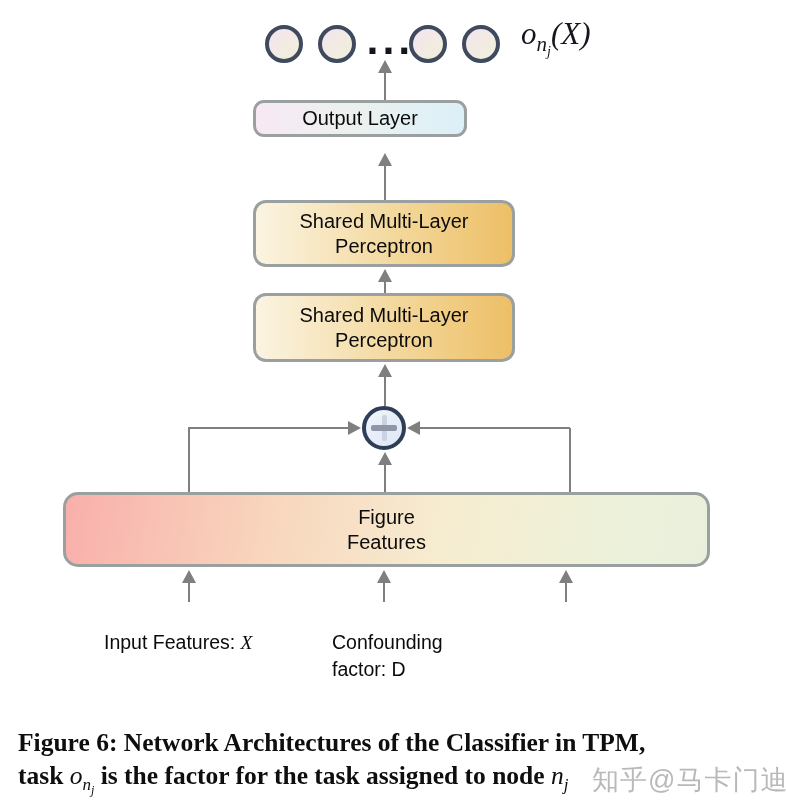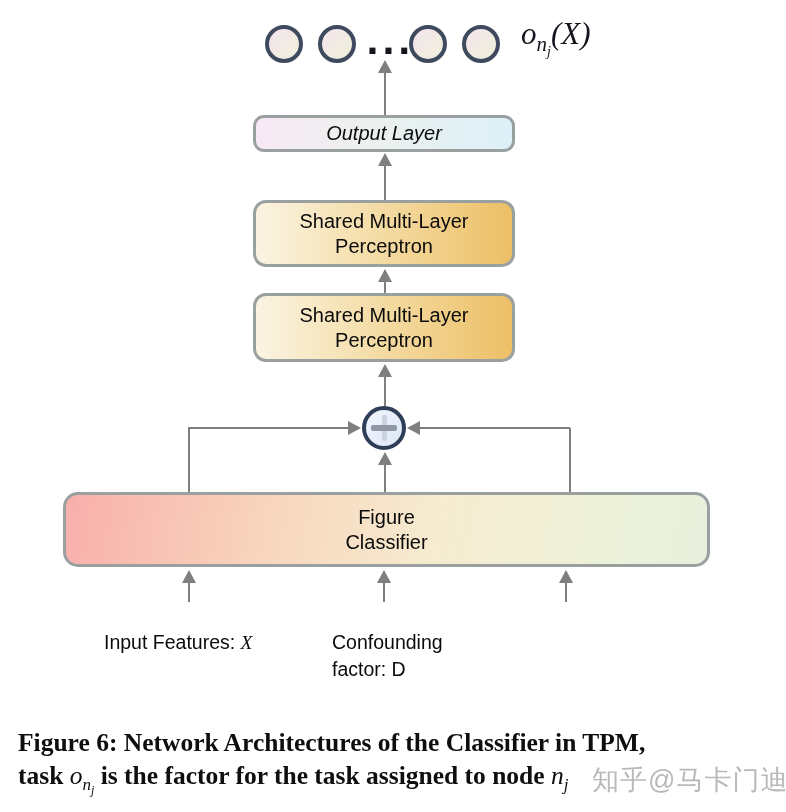--- a/index.html
+++ b/index.html
@@ -23,22 +23,22 @@
     font-family:"Liberation Serif", serif;color:#15151e;
   }
   .out-label sub{font-size:21px;line-height:0;}
   .out-label sub sub{font-size:14px;line-height:0;}
   
   .box{
     position:absolute;box-sizing:border-box;border:3px solid #9aa0a0;border-radius:11px;
     display:flex;flex-direction:column;align-items:center;justify-content:center;
     font-size:20px;line-height:25px;text-align:center;color:#0b0b0b;
   }
-  .box-output{left:253px;top:115px;width:262px;height:37px;
-    background:linear-gradient(90deg,#f7e9f5 0%,#ecf1ee 45%,#dcf0f8 100%);font-style:italic;}
+  .box-output{left:253px;top:100px;width:214px;height:37px;
+    background:linear-gradient(90deg,#f7e9f5 0%,#ecf1ee 45%,#dcf0f8 100%);}
   .box-mlp1{left:253px;top:200px;width:262px;height:67px;border-radius:13px;
     background:linear-gradient(90deg,#fbf4e2 0%,#f3d89c 55%,#edbf66 100%);}
   .box-mlp2{left:253px;top:293px;width:262px;height:69px;border-radius:13px;
     background:linear-gradient(90deg,#fbf4e2 0%,#f3d89c 55%,#edbf66 100%);}
   .box-embed{left:63px;top:492px;width:647px;height:75px;border-radius:15px;
     background:linear-gradient(100deg,#f9afab 0%,#f8d6bd 32%,#f6ecd0 58%,#ecf1da 86%,#e9efdc 100%);}
   
   .vline{position:absolute;width:2px;background:#7f7f7f;}
   .hline{position:absolute;height:2px;background:#7f7f7f;}
   .ah-up{position:absolute;width:0;height:0;
@@ -129,21 +129,21 @@
 
   <div class="vline" style="left:569px;top:428px;height:64px;"></div>
   <div class="hline" style="left:420px;top:427px;width:150px;"></div>
   <div class="ah-left" style="left:407px;top:421px;"></div>
 
   <div class="ah-up" style="left:378px;top:452px;"></div>
   <div class="vline" style="left:384px;top:463px;height:29px;"></div>
 
   <div class="box box-embed">
     <div>Figure</div>
-    <div>Classifier</div>
+    <div>Features</div>
   </div>
 
   <div class="ah-up" style="left:182px;top:570px;"></div>
   <div class="vline" style="left:188px;top:581px;height:21px;"></div>
   <div class="ah-up" style="left:377px;top:570px;"></div>
   <div class="vline" style="left:383px;top:581px;height:21px;"></div>
   <div class="ah-up" style="left:559px;top:570px;"></div>
   <div class="vline" style="left:565px;top:581px;height:21px;"></div>
 
   <div class="in-label" style="left:332px;top:629px;">

